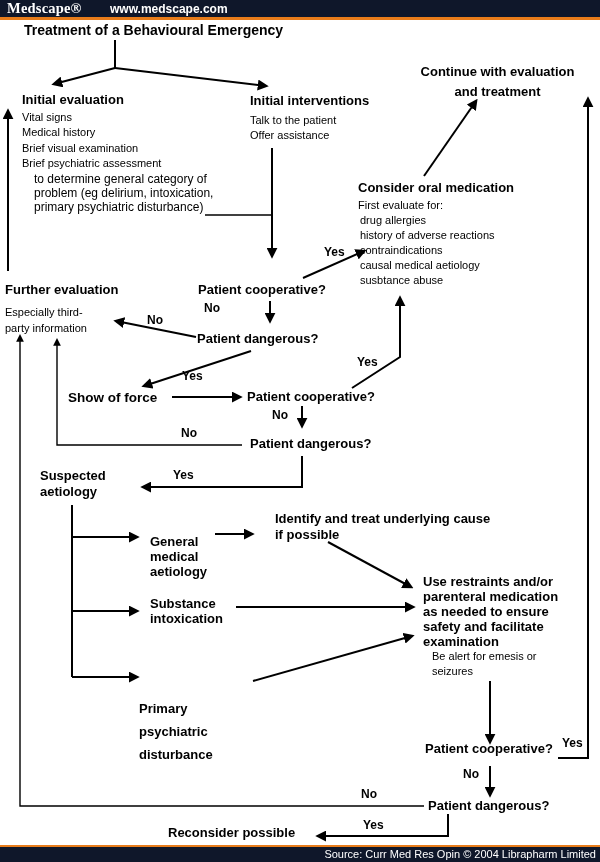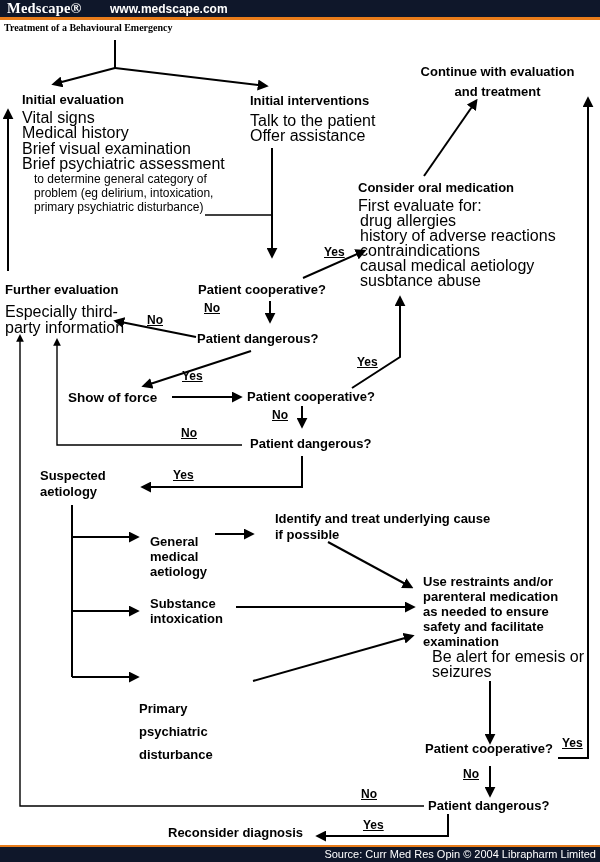--- a/index.html
+++ b/index.html
@@ -12,26 +12,26 @@
   #botrule{position:absolute;top:845px;left:0;width:600px;height:2px;background:#e87c1a;}
   #botbar{top:847px;height:20px;}
   .logo{position:absolute;left:7px;top:0px;color:#fff;font-family:"Liberation Serif",serif;
         font-size:14.5px;font-weight:bold;letter-spacing:.2px;}
   .siteurl{position:absolute;left:110px;top:2px;color:#fff;font-size:12px;font-weight:bold;}
   .source{position:absolute;right:4px;top:1px;color:#fff;font-size:11px;}
   
   .nd{position:absolute;z-index:2;line-height:15.5px;}
   .h{font-weight:bold;font-size:13px;}
   .q{font-weight:bold;font-size:13px;white-space:nowrap;}
-  .t{font-size:16px;}
+  .t{font-size:11px;}
   .pre{white-space:pre-line;}
-  .lbl{position:absolute;z-index:2;font-weight:bold;font-size:12px;text-decoration:underline;}
+  .lbl{position:absolute;z-index:2;font-weight:bold;font-size:12px;}
   .ctr{text-align:center;}
   .sub{font-size:12px;line-height:14px;margin-left:12px;}
-  #title{position:absolute;left:4px;top:22px;font-size:10px;font-weight:bold;font-family:Liberation Serif, serif;}
+  #title{position:absolute;left:24px;top:22px;font-size:14px;font-weight:bold;}
   svg{position:absolute;left:0;top:0;z-index:1;}
   svg *{stroke:#000;fill:none;stroke-width:2;}
   svg .thin{stroke-width:1.4;}
   svg .ah{fill:#000;stroke:none;}
 </style>
 </head>
 <body>
 
 <div id="page">
 
@@ -144,21 +144,21 @@
   <div class="nd h pre" style="left:423px;top:574px;line-height:15px;">Use restraints and/or
 parenteral medication
 as needed to ensure
 safety and facilitate
 examination</div>
   <div class="nd t pre" style="left:432px;top:649px;line-height:15px;">Be alert for emesis or
 seizures</div>
 
   <div class="nd q" style="left:425px;top:741px;">Patient cooperative?</div>
   <div class="nd q" style="left:428px;top:798px;">Patient dangerous?</div>
-  <div class="nd q" style="left:168px;top:825px;">Reconsider diagnosis</div>
+  <div class="nd q" style="left:168px;top:825px;">Reconsider possible</div>
 
   <span class="lbl" style="left:324px;top:245px;">Yes</span>
   <span class="lbl" style="left:204px;top:301px;">No</span>
   <span class="lbl" style="left:147px;top:313px;">No</span>
   <span class="lbl" style="left:182px;top:369px;">Yes</span>
   <span class="lbl" style="left:357px;top:355px;">Yes</span>
   <span class="lbl" style="left:272px;top:408px;">No</span>
   <span class="lbl" style="left:181px;top:426px;">No</span>
   <span class="lbl" style="left:173px;top:468px;">Yes</span>
   <span class="lbl" style="left:562px;top:736px;">Yes</span>

